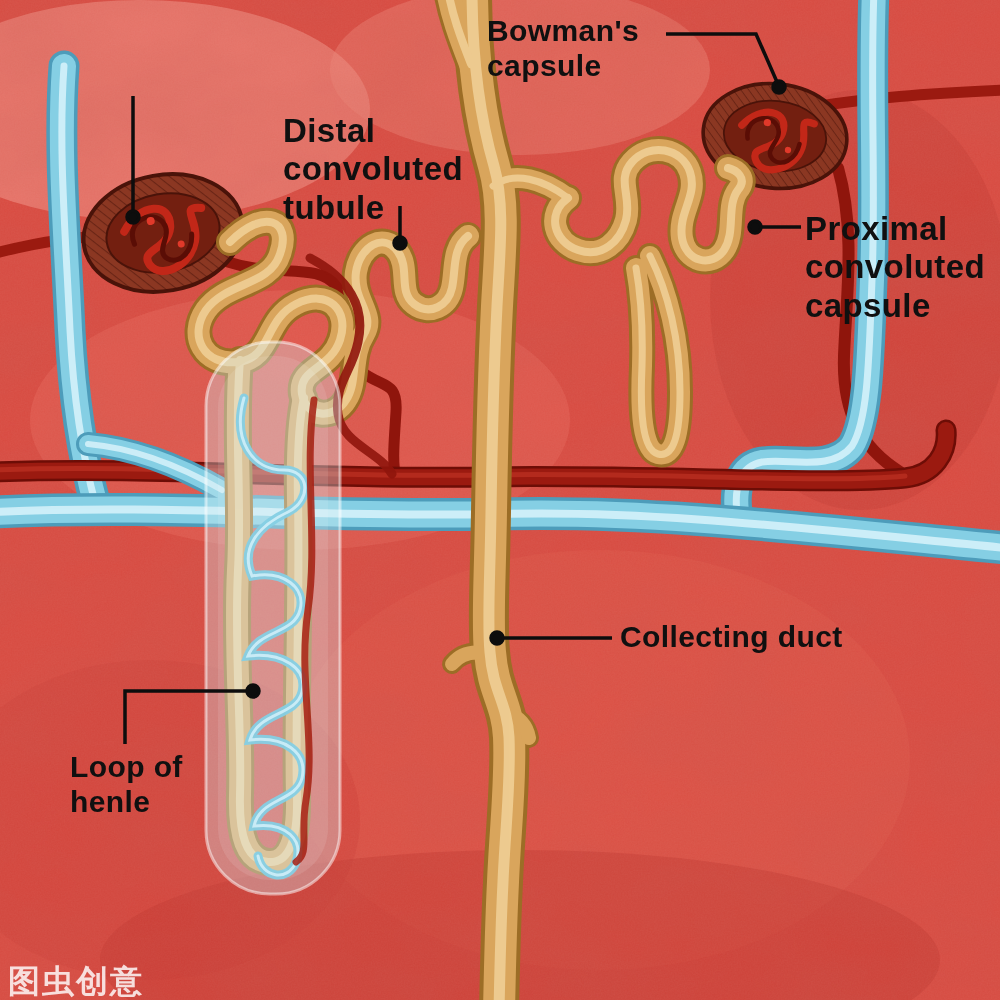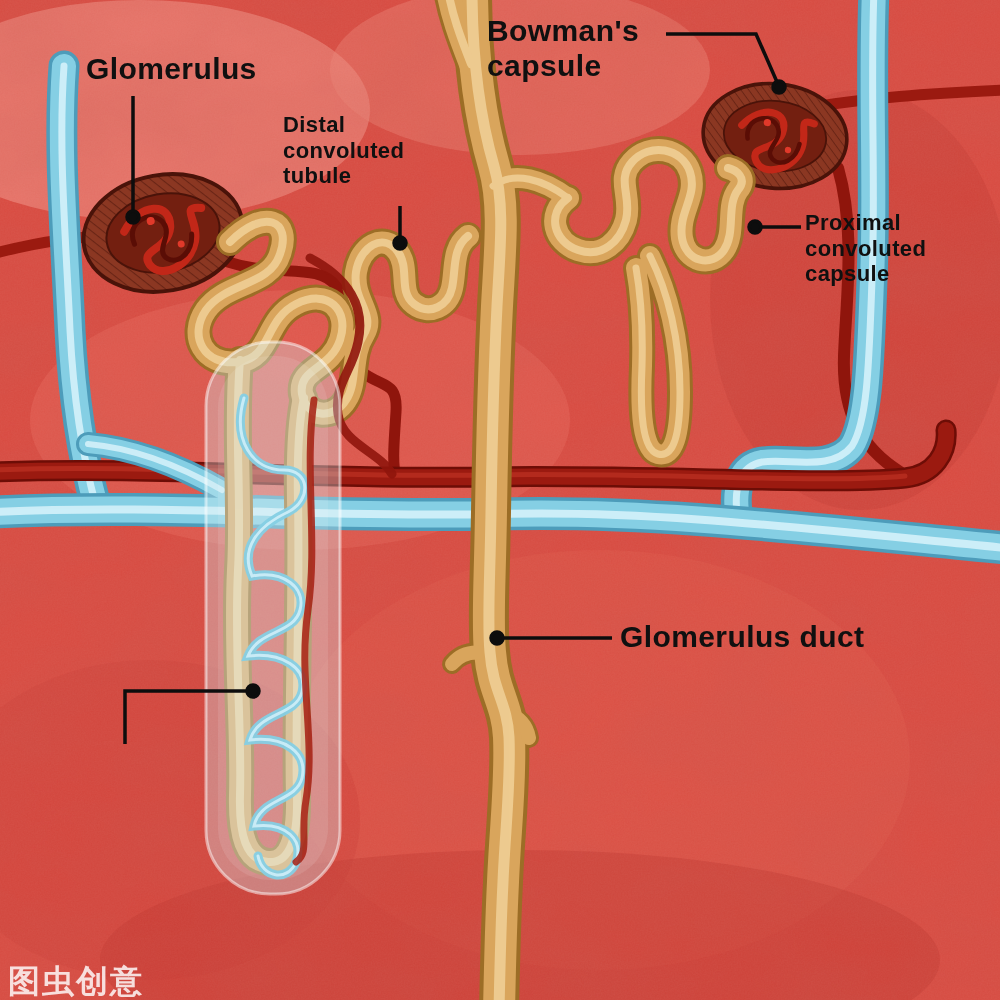--- a/index.html
+++ b/index.html
@@ -12,21 +12,21 @@
   .labels{position:absolute;inset:0;}
   .label{
     position:absolute;
     color:#101010;
     font-weight:600;
     white-space:pre-line;
     line-height:1.16;
     letter-spacing:0.4px;
   }
   .lbl-lg{font-size:30px;}
-  .lbl-md{font-size:22px;}
+  .lbl-md{font-size:33px;}
   .watermark{
     position:absolute;left:8px;top:960px;
     color:rgba(255,255,255,0.82);
     font-size:32px;font-weight:700;letter-spacing:2px;
   }
 </style>
 </head>
 <body>
 
 <div class="stage">
@@ -196,32 +196,33 @@
     <path d="M 801,227 L 760,227" fill="none"></path>
     <circle cx="755" cy="227" r="6"></circle>
     <path d="M 612,638 L 503,638" fill="none"></path>
     <circle cx="497" cy="638" r="6"></circle>
     <path d="M 125,744 L 125,691 L 247,691" fill="none"></path>
     <circle cx="253" cy="691" r="6"></circle>
   </g>
 </svg>
 
 <div class="labels">
-  <div class="label lbl-lg" style="left:86px;top:52px;">Glomerulus</div>
 
   <div class="label lbl-lg" style="left:487px;top:14px;">Bowman's
 capsule</div>
 
   <div class="label lbl-md" style="left:283px;top:112px;">Distal
 convoluted
 tubule</div>
 
   <div class="label lbl-md" style="left:805px;top:210px;">Proximal
 convoluted
 capsule</div>
 
-  <div class="label lbl-lg" style="left:620px;top:620px;">Glomerulus duct</div>
-
+  <div class="label lbl-lg" style="left:620px;top:620px;">Collecting duct</div>
+
+  <div class="label lbl-lg" style="left:70px;top:750px;">Loop of
+henle</div>
 </div>
 
 <div class="watermark">图虫创意</div>
 
 </div>
 
 </body></html>

